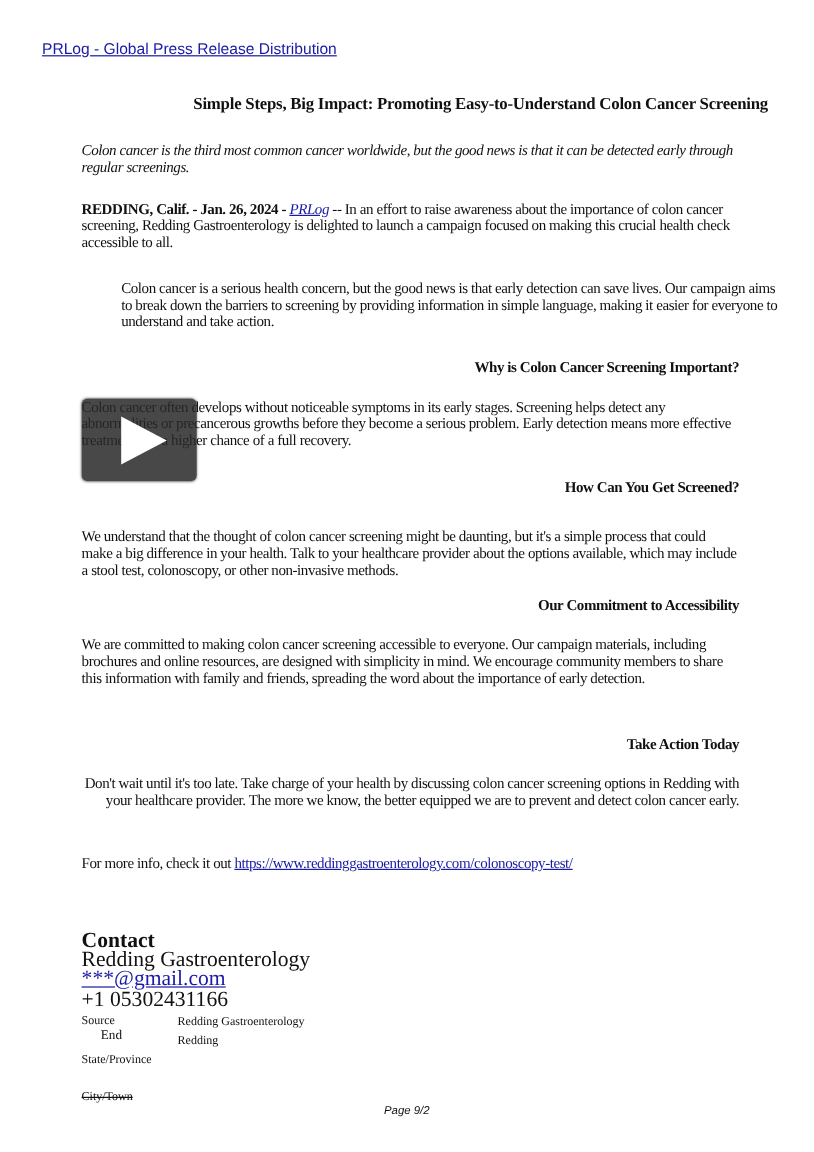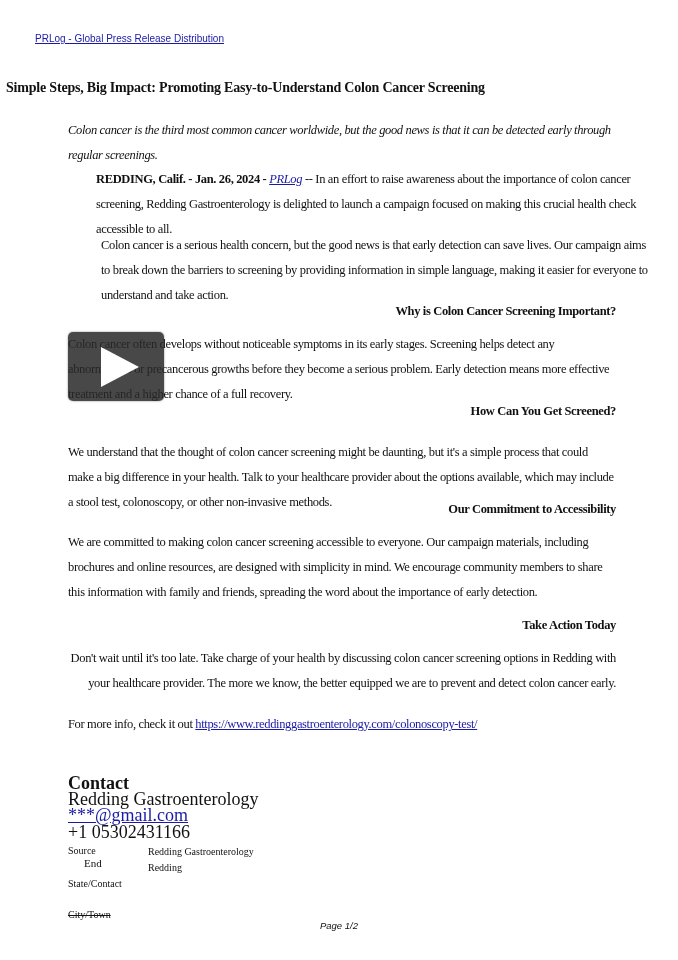--- a/index.html
+++ b/index.html
@@ -1,42 +1,42 @@
 <!DOCTYPE html>
 <html><head>
 <meta charset="utf-8">
 <style>
   html, body { margin:0; padding:0; background:#ffffff; }
   body { width:678px; height:960px; position:relative; overflow:hidden; color:#111; }
   .serif { font-family: "Liberation Serif", "DejaVu Serif", serif; }
   .sans { font-family: "Liberation Sans", "DejaVu Sans", sans-serif; }
   a { color:#1a1aa6; text-decoration:underline; }
-  #top-link { position:absolute; left:35px; top:33px; font-size:10px; }
-  #title { position:absolute; left:0; width:640px; top:80px; text-align:left; font-size:14px; font-weight:bold; padding-left:6px; box-sizing:border-box; letter-spacing:-0.2px; }
-  .block { position:absolute; left:68px; width:548px; font-size:12.5px; line-height:25px; letter-spacing:-0.35px; }
+  #top-link { position:absolute; left:35px; top:33px; font-size:13px; }
+  #title { position:absolute; left:0; width:640px; top:80px; text-align:right; font-size:14px; font-weight:bold; padding-left:6px; box-sizing:border-box; letter-spacing:-0.2px; }
+  .block { position:absolute; left:68px; width:548px; font-size:12.5px; line-height:14px; letter-spacing:-0.35px; }
   .italic { font-style:italic; }
   .bold { font-weight:bold; }
   .h { font-weight:bold; font-size:12.5px;text-align:right; }
   #video { position:absolute; left:68px; top:332px; width:96px; height:69px; background:rgba(40,40,40,0.85); border-radius:5px; box-shadow:0 0 2px rgba(0,0,0,0.5); }
   #video .tri { position:absolute; left:33px; top:15px; width:0; height:0; border-top:20px solid transparent; border-bottom:20px solid transparent; border-left:38px solid #ffffff; }
   .contact { position:absolute; left:68px; font-size:18px; line-height:16.5px; }
   .meta { position:absolute; font-size:10px; line-height:16px; }
   #page-num { position:absolute; left:0; width:678px; text-align:center; top:920px; font-size:9.5px; font-style:italic; }
   .strike { text-decoration:line-through;margin-top:48px; }
 </style>
 </head>
 <body>
 
 <a id="top-link" class="sans" href="#">PRLog - Global Press Release Distribution</a>
 
 <div id="title" class="serif">Simple Steps, Big Impact: Promoting Easy-to-Understand Colon Cancer Screening</div>
 
 <div class="block serif italic" style="top:118px;">Colon cancer is the third most common cancer worldwide, but the good news is that it can be detected early through regular screenings.</div>
 
-<div class="block serif" style="top:167px;margin-left:28px;">
+<div class="block serif" style="top:167px;">
   <span class="bold">REDDING,  Calif. - Jan. 26, 2024 - </span><a class="italic" href="#">PRLog</a><span> -- In an effort to raise awareness about the importance of colon cancer screening, Redding Gastroenterology is delighted to launch a campaign focused on making this crucial health check accessible to all.</span>
 </div>
 
 <div class="block serif" style="top:233px;margin-left:33px;">Colon cancer is a serious health concern, but the good news is that early detection can save lives. Our campaign aims to break down the barriers to screening by providing information in simple language, making it easier for everyone to understand and take action.</div>
 
 <div class="block serif h" style="top:299px;">Why is Colon Cancer Screening Important?</div>
 
 <div class="block serif" style="top:332px;">Colon cancer often develops without noticeable symptoms in its early stages. Screening helps detect any abnormalities or precancerous growths before they become a serious problem. Early detection means more effective treatment and a higher chance of a full recovery.</div>
 
 <div id="video">
@@ -62,15 +62,15 @@
 <div class="contact serif bold" style="top:775px;">Contact</div>
 <div class="contact serif" style="top:791px;">Redding Gastroenterology</div>
 <a class="contact serif" style="top:807px;" href="#">***@gmail.com</a>
 <div class="contact serif" style="top:824px;">+1 05302431166</div>
 
 <div class="meta serif" style="left:68px; top:843px;">Source</div>
 <div class="meta serif" style="left:148px; top:844px;">Redding  Gastroenterology</div>
 <div class="meta serif strike" style="left:68px; top:859px;">City/Town</div>
 <div class="meta serif" style="left:84px; top:855px; font-size:11px;">End</div>
 <div class="meta serif" style="left:148px; top:860px;">Redding</div>
-<div class="meta serif" style="left:68px; top:876px;">State/Contact</div>
+<div class="meta serif" style="left:68px; top:876px;">State/Province</div>
 
-<div id="page-num" class="sans">Page 1/2</div>
+<div id="page-num" class="sans">Page 9/2</div>
 
 </body></html>

